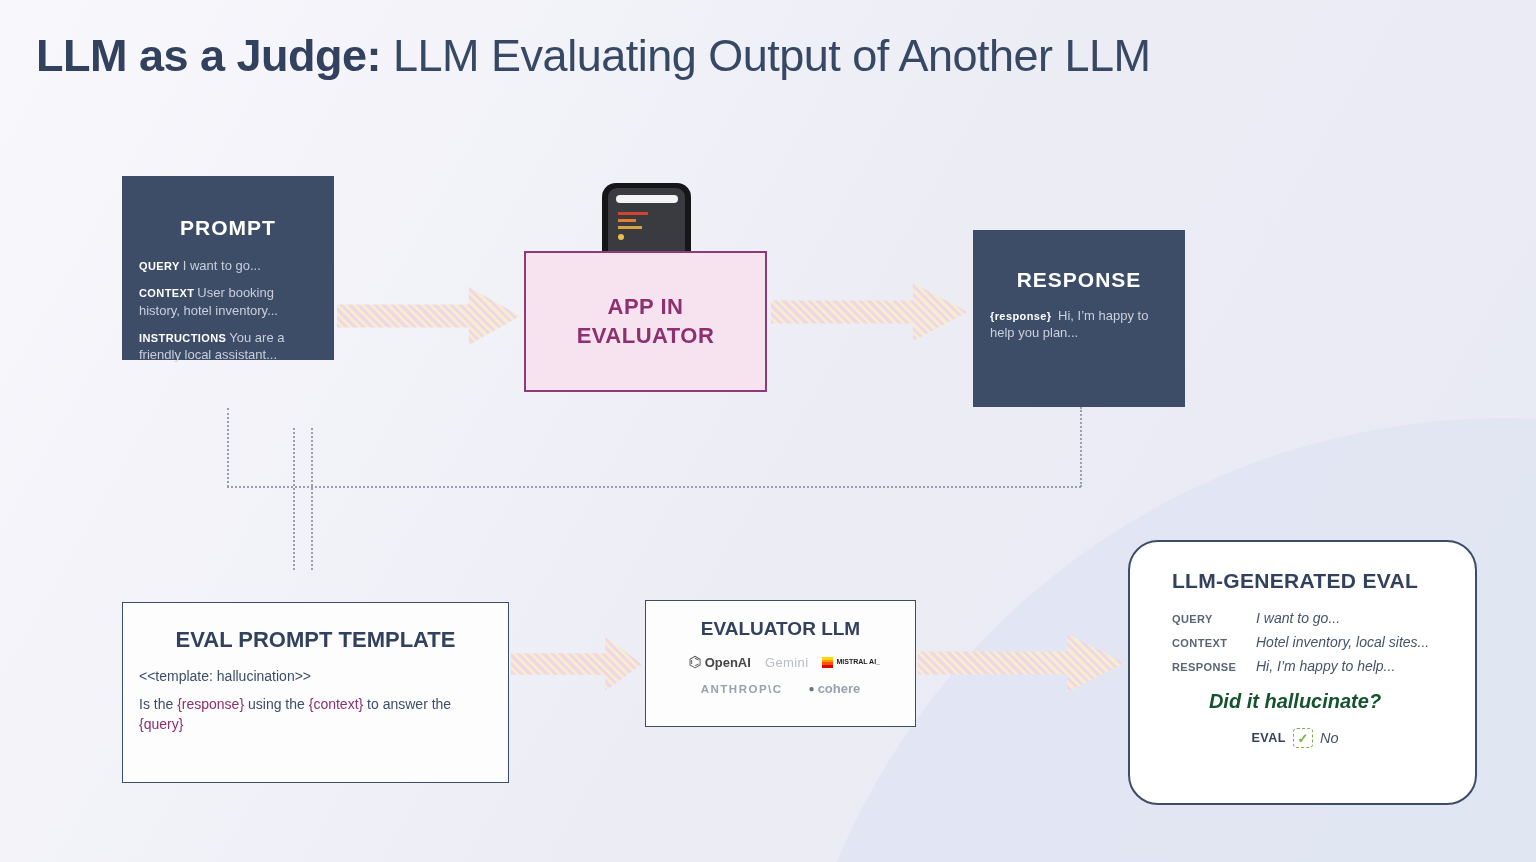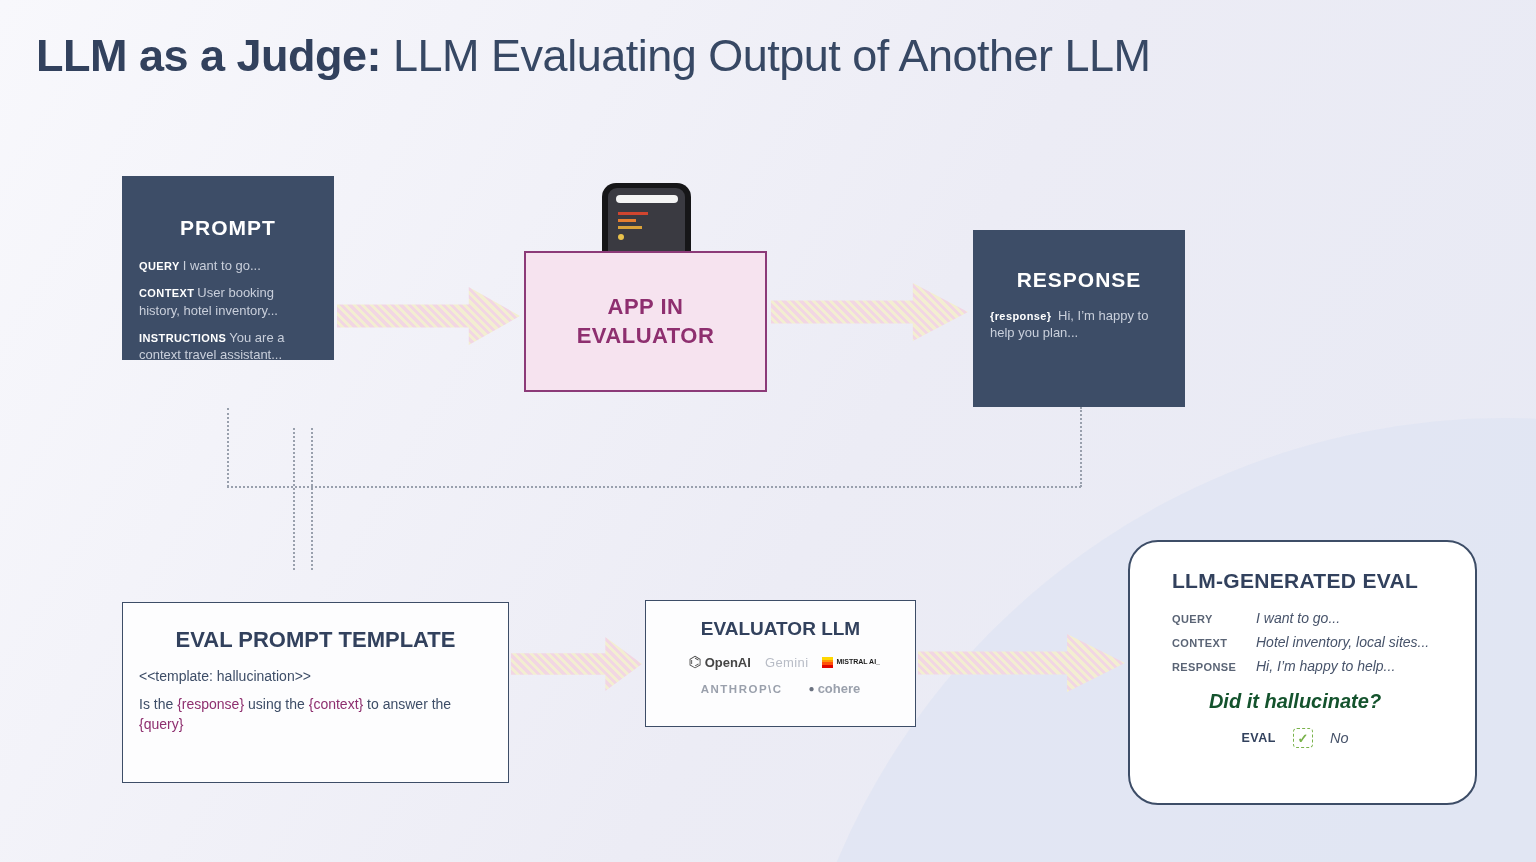--- a/index.html
+++ b/index.html
@@ -183,21 +183,21 @@
   .er-value { font-style:italic; font-size:14px; color:#47536a; }
   .eval-question {
     text-align:center;
     margin-top:16px;
     font-style:italic;
     font-size:20px;
     font-weight:700;
     color:#14532d;
   }
   .eval-verdict {
-    display:flex; align-items:center; justify-content:center; gap:17px;
+    display:flex; align-items:center; justify-content:center; gap:7px;
     margin-top:15px;
   }
   .eval-verdict-label { font-size:12.5px; font-weight:700; color:#32415d; letter-spacing:.5px; }
   .check-frame {
     width:20px; height:20px;
     border:1.6px dashed #79b24a;
     border-radius:4px;
     display:flex; align-items:center; justify-content:center;
     color:#79b24a;
     font-size:13px; font-weight:700;
@@ -216,21 +216,21 @@
 
   <div class="dark-box prompt-box">
     <div class="box-title">PROMPT</div>
     <div class="field">
       <span class="flabel">QUERY</span><span class="ftext">I want to go...</span>
     </div>
     <div class="field">
       <span class="flabel">CONTEXT</span><span class="ftext">User booking history, hotel inventory...</span>
     </div>
     <div class="field">
-      <span class="flabel">INSTRUCTIONS</span><span class="ftext">You are a context  travel assistant...</span>
+      <span class="flabel">INSTRUCTIONS</span><span class="ftext">You are a friendly  local assistant...</span>
     </div>
   </div>
 
   <div class="phone">
     <div class="phone-screen">
       <div class="phone-searchbar"></div>
       <div class="phone-line1"></div>
       <div class="phone-line2"></div>
       <div class="phone-line3"></div>
       <div class="phone-dot"></div>

